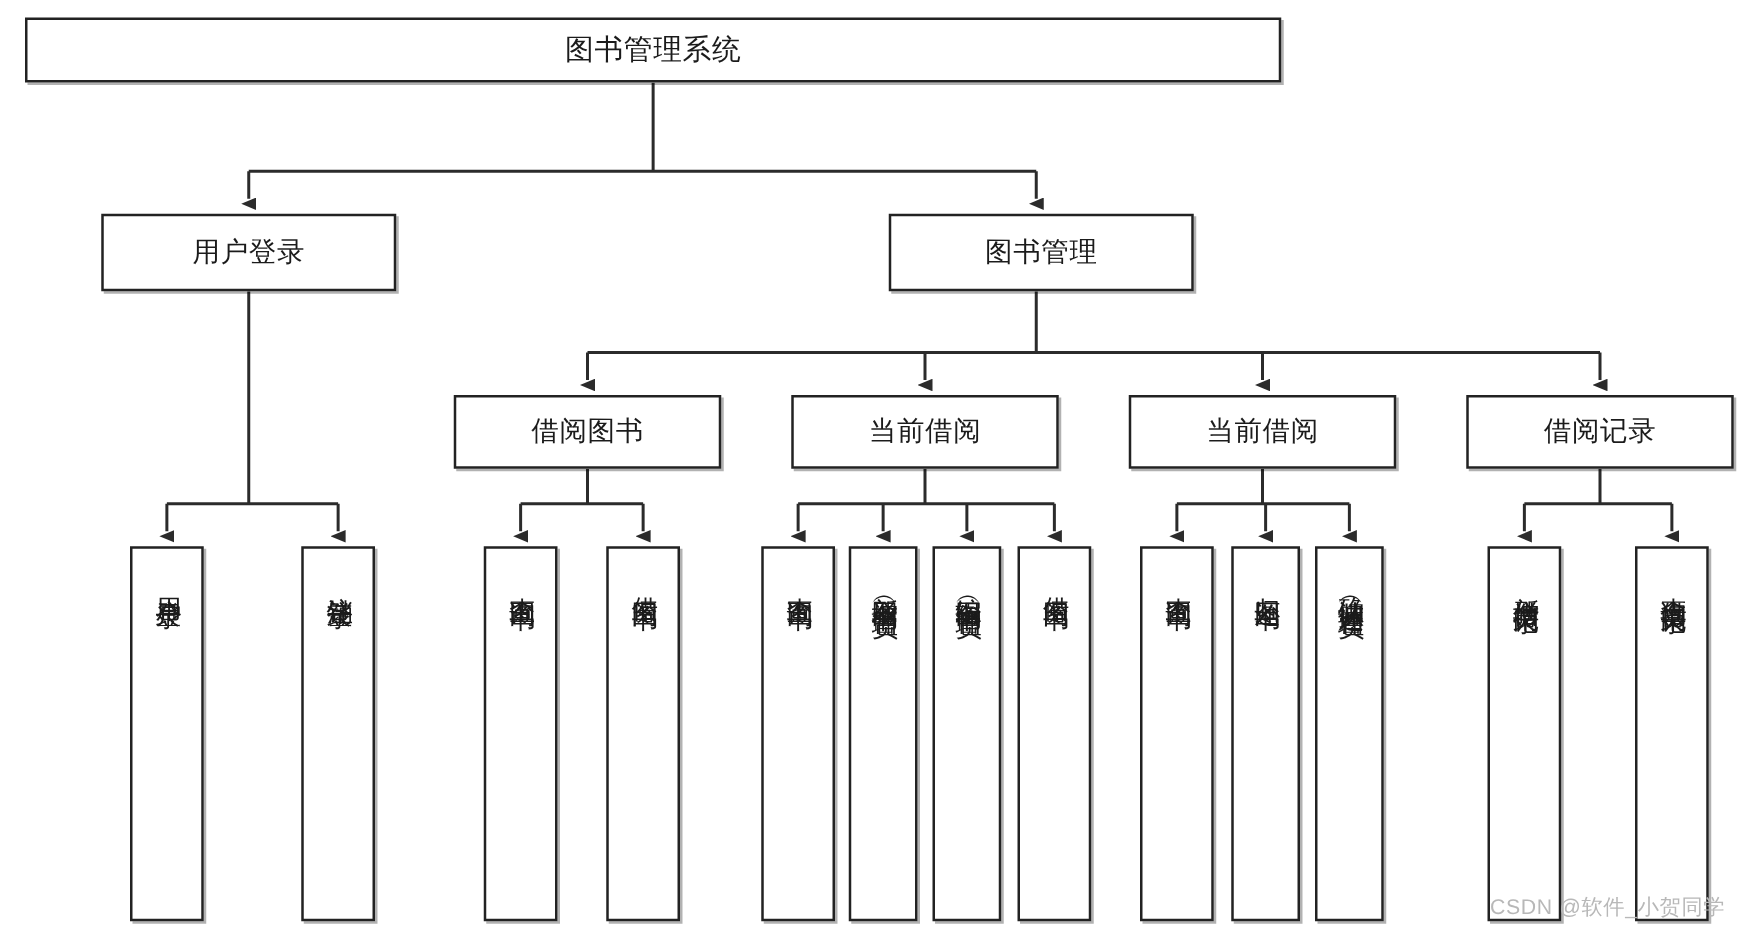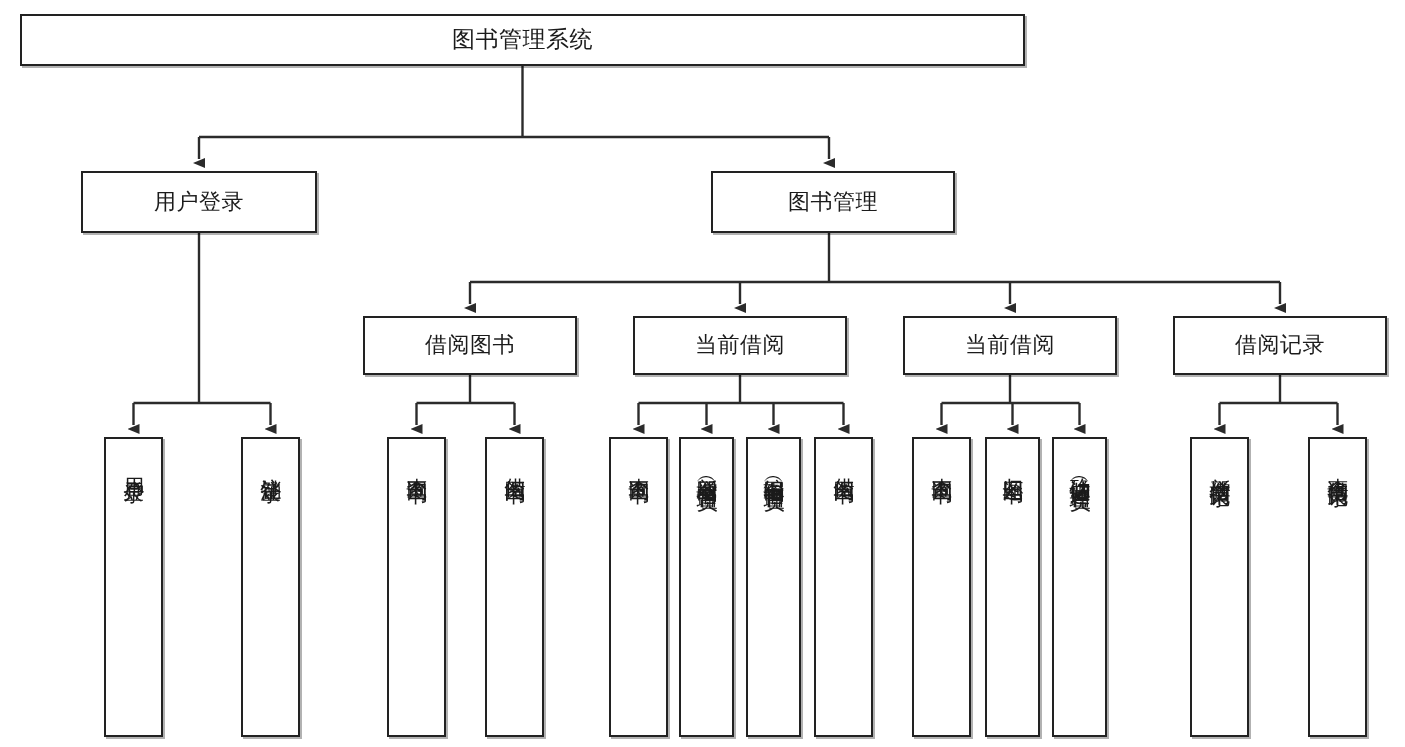--- a/index.html
+++ b/index.html
@@ -173,14 +173,15 @@
         <span class="label">确认归还（管理员）</span>
       </div>
       <div class="node vertical" style="left: 1190px; top: 437px; width: 59px; height: 300px;">
         <span class="label">新增借阅记录</span>
       </div>
       <div class="node vertical" style="left: 1308px; top: 437px; width: 59px; height: 300px;">
         <span class="label">查询借阅记录</span>
       </div>
     </div>
 
+  <div class="watermark" style="left: 1192px; top: 714px;">CSDN @软件_小贺同学</div>
 
 </div>
 
 </body></html>

